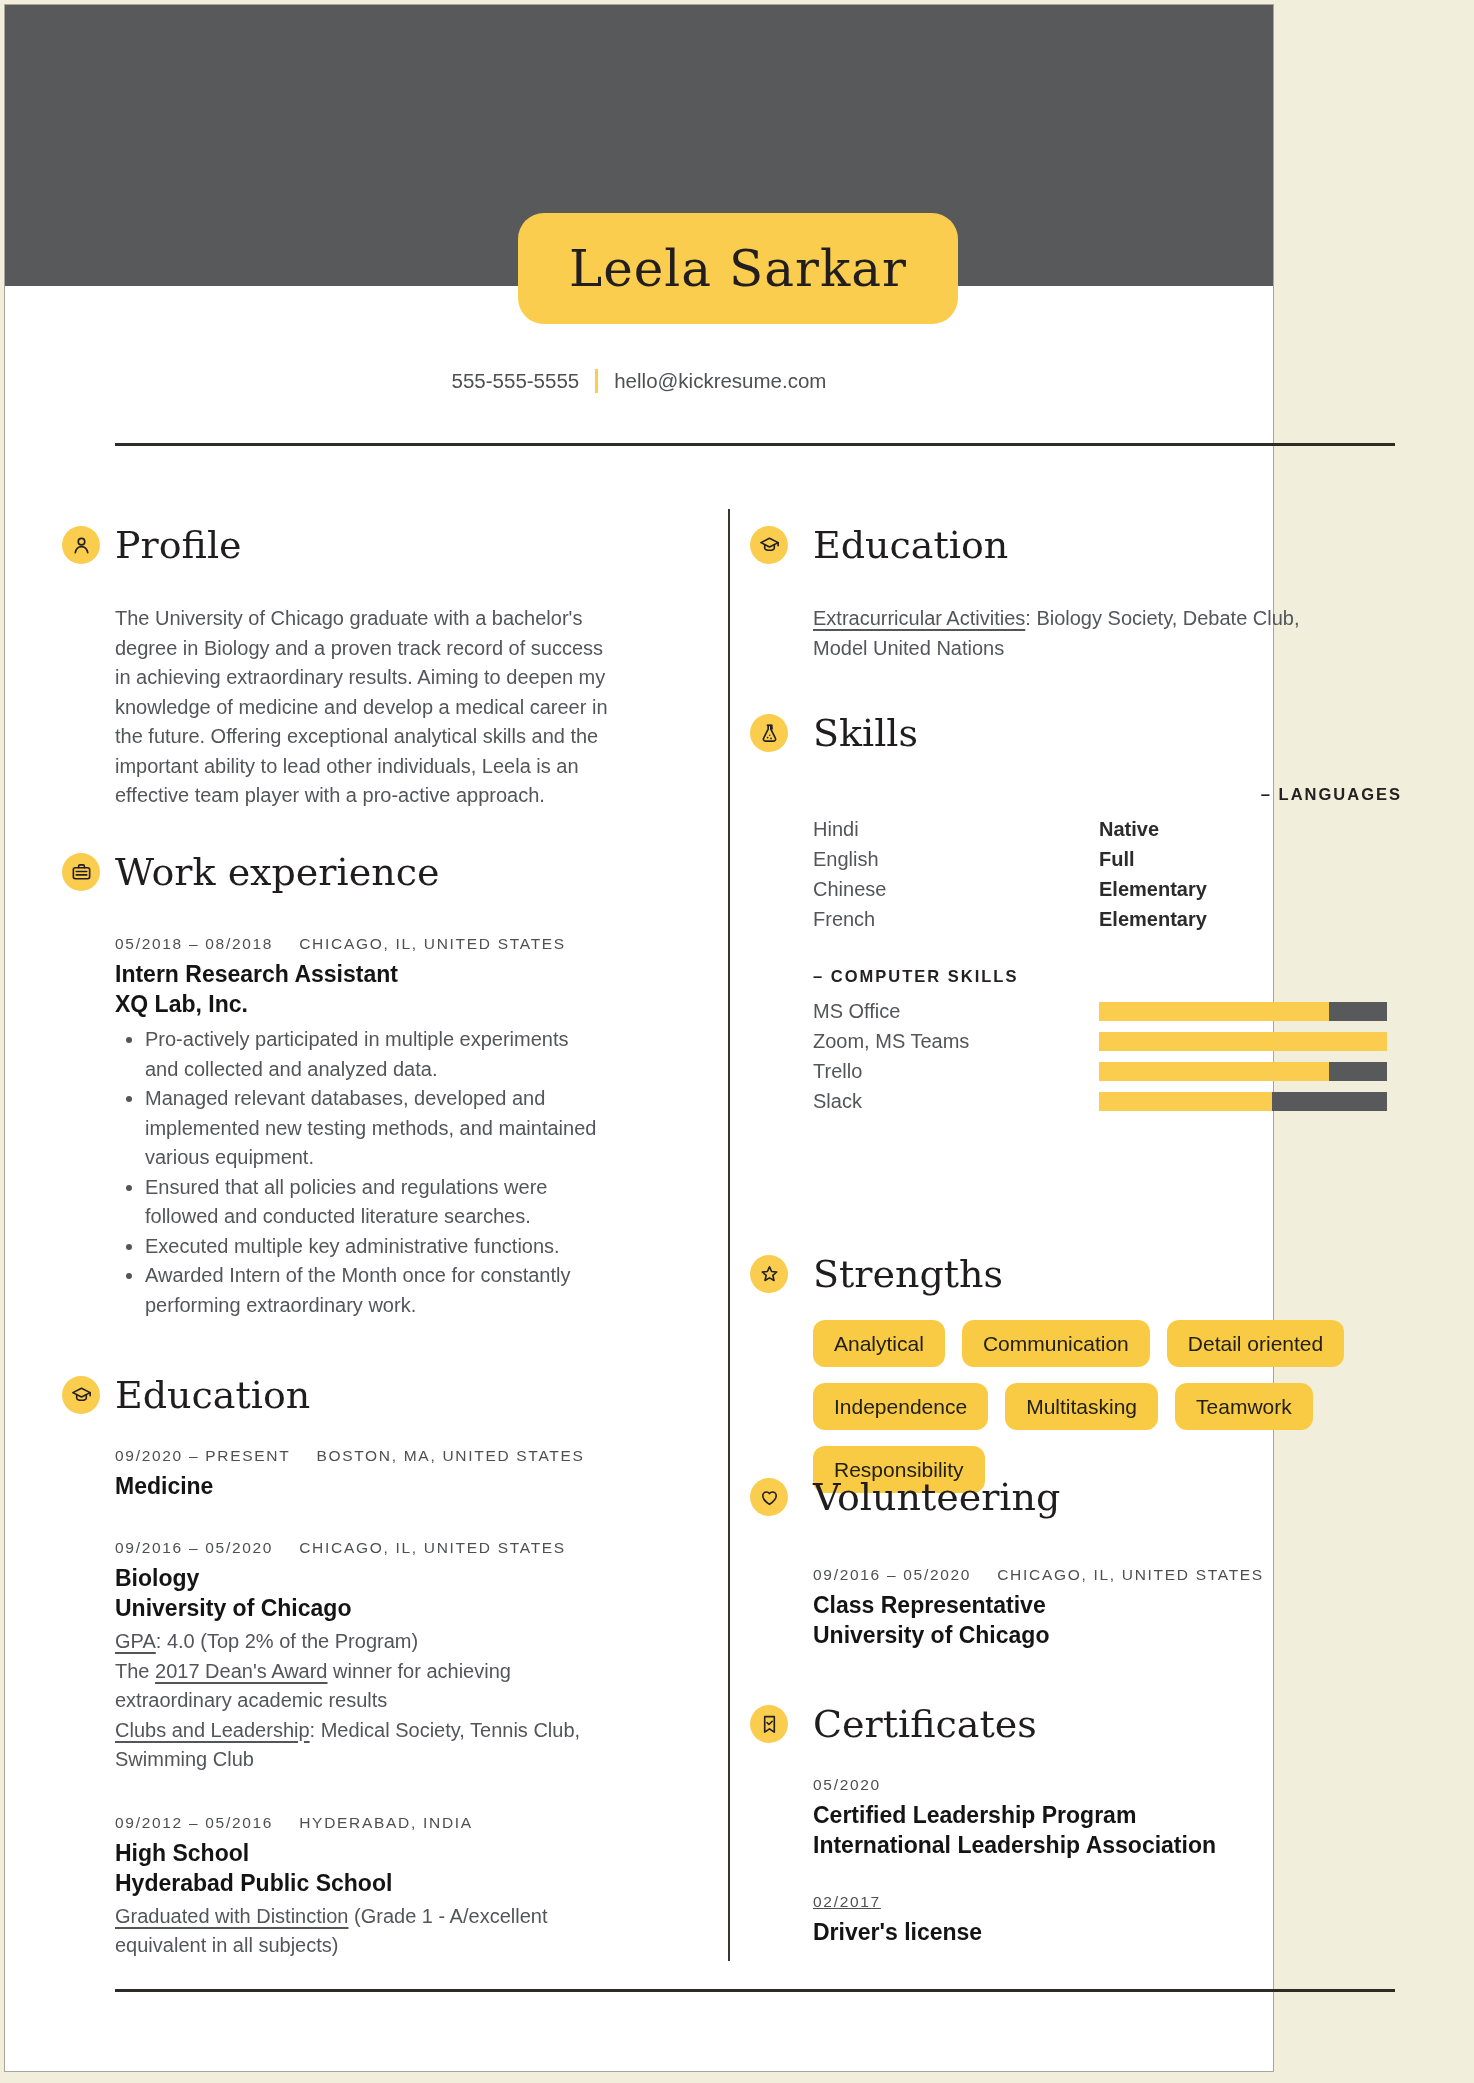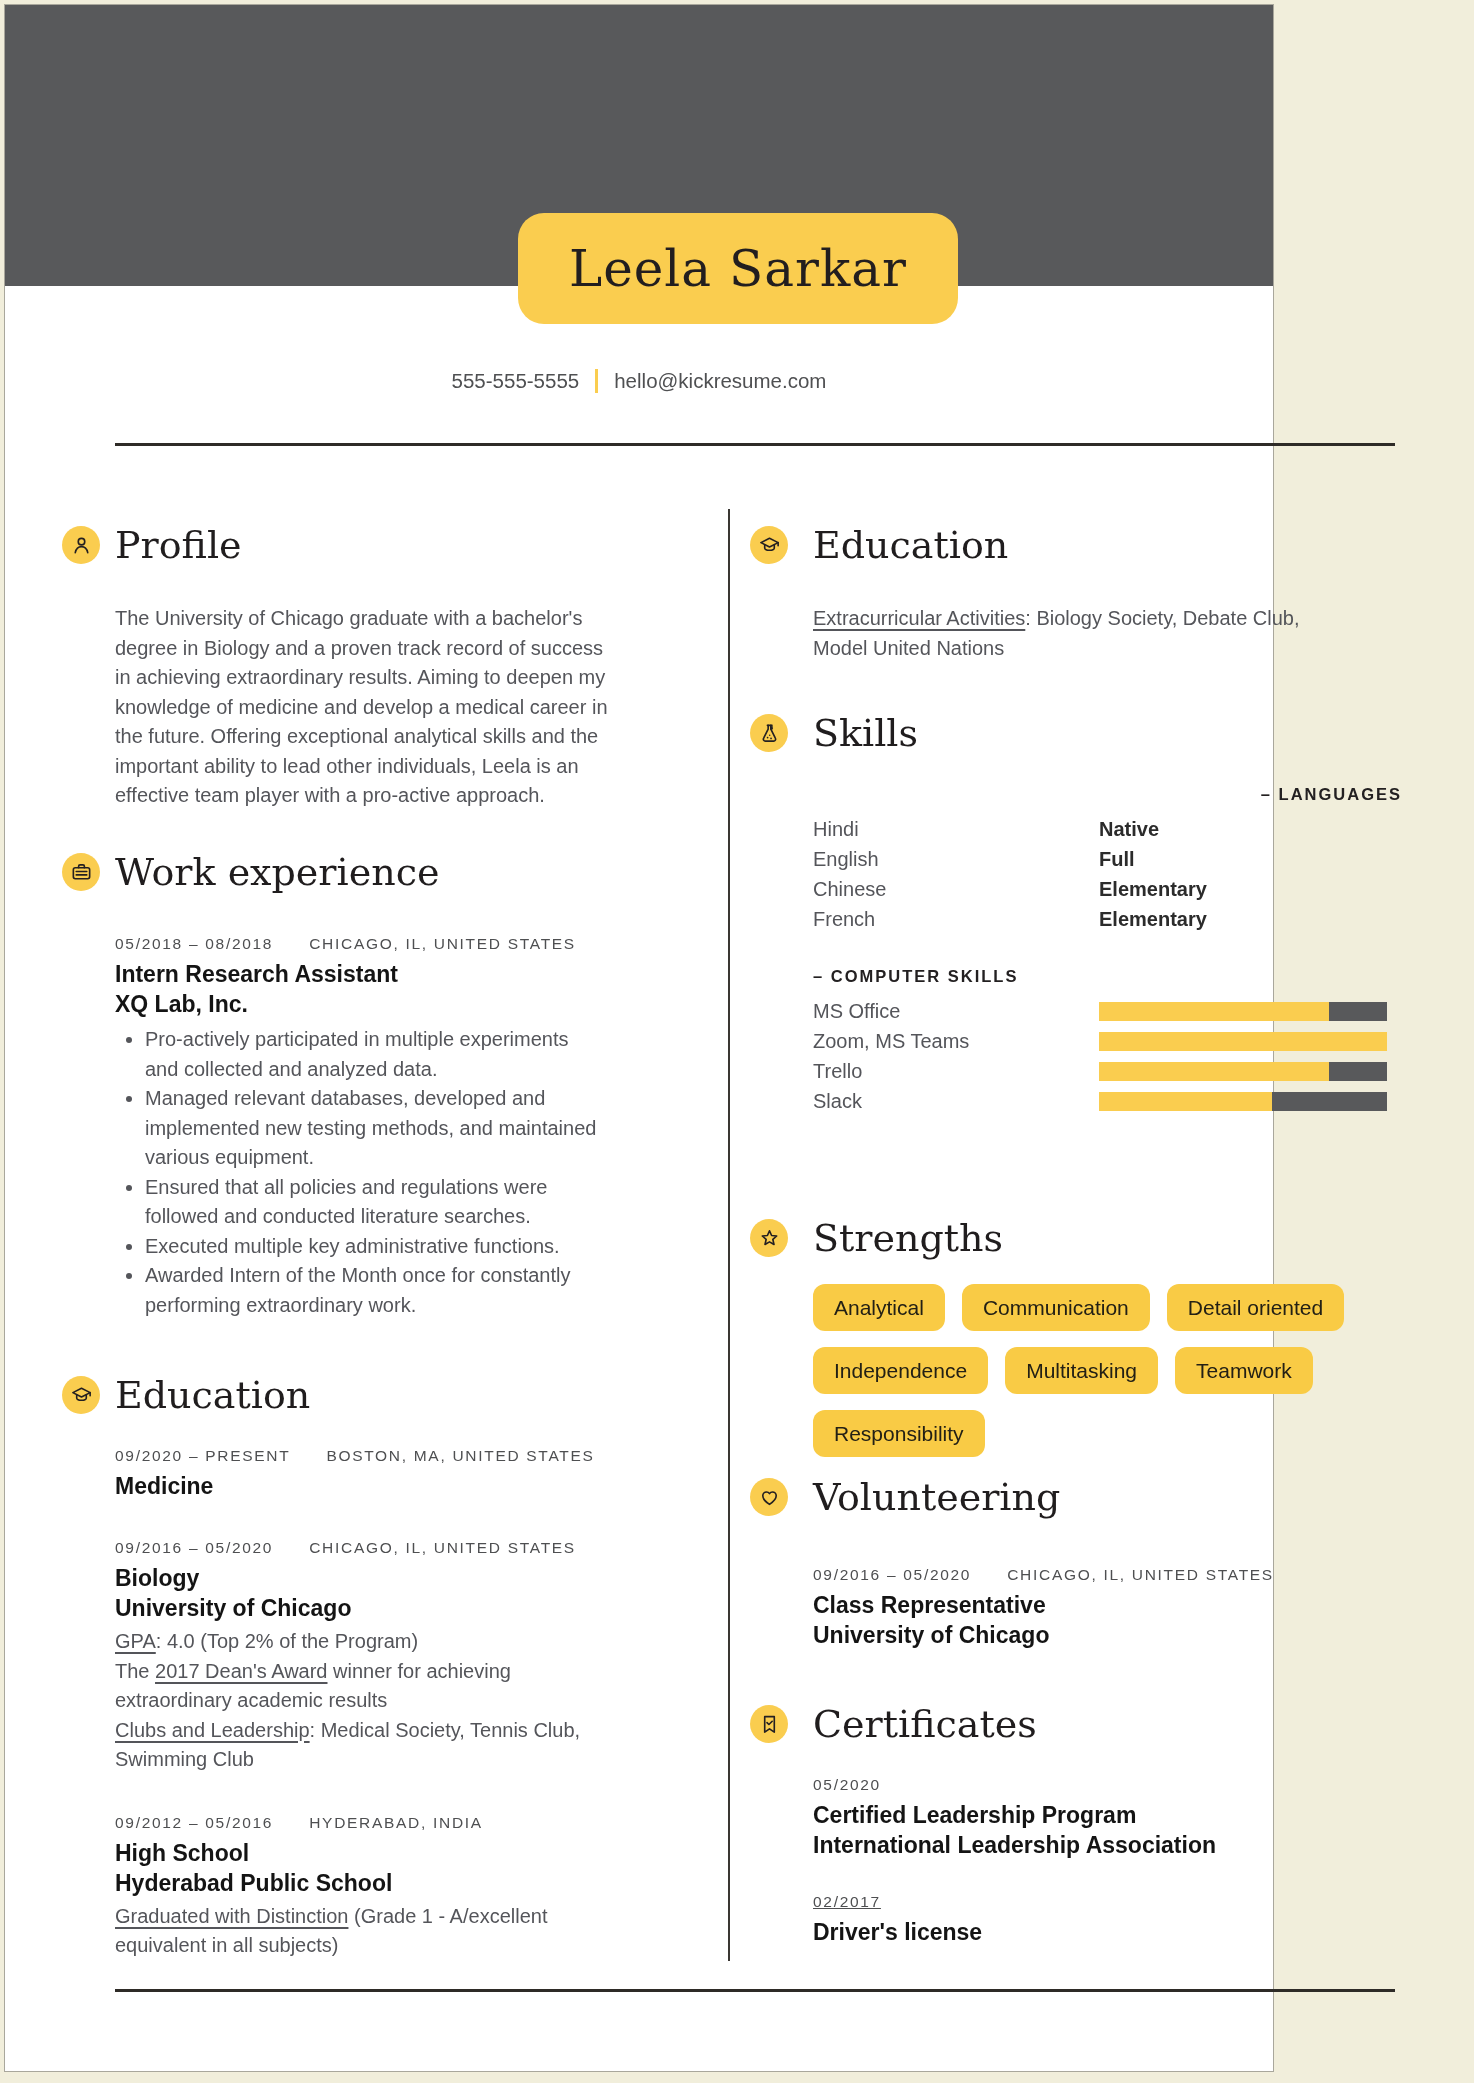--- a/index.html
+++ b/index.html
@@ -21,21 +21,21 @@
   .col-right .section { left:745px; width:652px; }
   .sec-head { display:flex; align-items:center; gap:15px; }
   .col-right .sec-head { gap:25px; }
   .icon-circle { width:38px; height:38px; border-radius:50%; background:#FACD4F; flex:0 0 38px; display:flex; align-items:center; justify-content:center; }
   .icon-circle svg { width:23px; height:23px; stroke:#242021; fill:none; stroke-width:1.7; stroke-linecap:round; stroke-linejoin:round; }
   .sec-title { font-family:"DejaVu Serif", serif; font-size:38px; font-weight:500; color:#201D1E; }
   .sec-body { padding-left:53px; }
   .col-right .sec-body { padding-left:63px; }
 
   .para { margin-top:37px; font-size:20px; line-height:29.5px; color:#54555A; white-space:pre-line; }
-  .meta { display:flex; gap:36px; font-size:15.5px; letter-spacing:1.7px; line-height:24px; color:#4E4F51; }
+  .meta { display:flex; gap:26px; font-size:15.5px; letter-spacing:1.7px; line-height:24px; color:#4E4F51; }
   .entry .role { font-size:23px; font-weight:bold; line-height:30px; color:#141414; margin-top:3px; }
   .entry .org  { font-size:23px; font-weight:bold; line-height:30px; color:#141414; }
   .details { margin-top:4px; font-size:20px; line-height:29.5px; color:#54555A; white-space:pre-line; }
   .u { text-decoration:underline; text-decoration-thickness:1.5px; text-underline-offset:4px; }
 
   ul.bullets { margin-top:6px; padding-left:30px; list-style:disc; }
   ul.bullets li { font-size:20px; line-height:29.5px; color:#54555A; white-space:pre-line; }
   ul.bullets li::marker { color:#54555A; }
 
   .subhead { font-size:16.5px; font-weight:bold; letter-spacing:2px; line-height:24px; color:#232021; }
@@ -257,21 +257,21 @@
               </span>
 
               <span class="skill-name">Slack</span>
               <span class="bar">
                 <span class="bar-fill" style="width: 60%;"></span>
               </span>
             </div>
         </div>
       </div>
 
-      <div class="section" style="top:1211px;">
+      <div class="section" style="top:1247px;">
         <div class="sec-head">
           <span class="icon-circle">
             <svg viewBox="0 0 24 24">
                 <path d="M12 4l2.2 4.9 5.3.5-4 3.6 1.2 5.2L12 15.5 7.3 18.2l1.2-5.2-4-3.6 5.3-.5z"></path>
               </svg>
           </span>
           <span class="sec-title">Strengths</span>
         </div>
         <div class="sec-body">
           <div class="tags">

